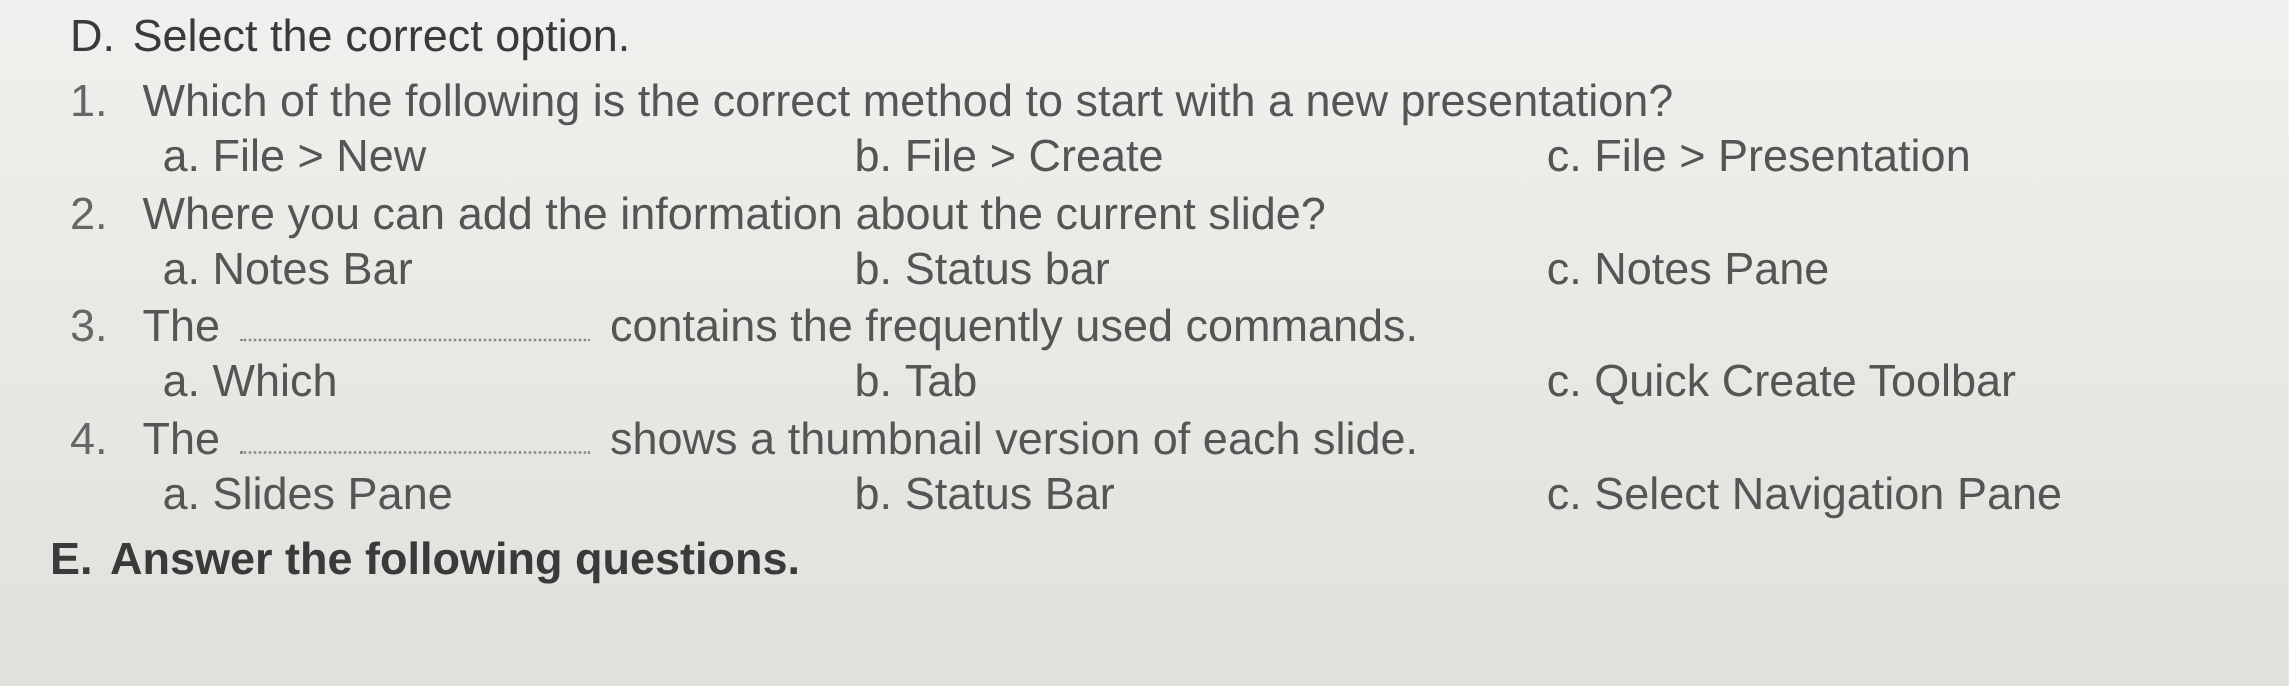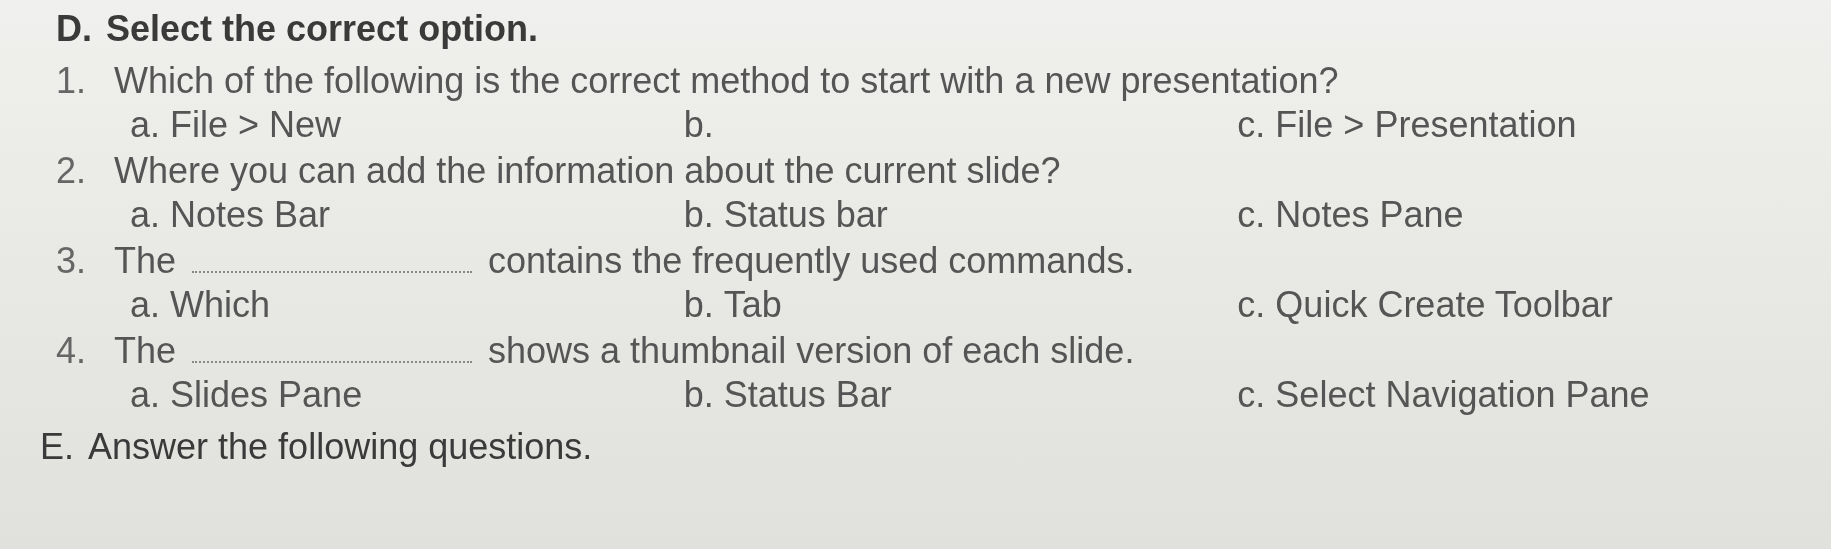--- a/index.html
+++ b/index.html
@@ -12,21 +12,21 @@
       height: 549px;
       background: linear-gradient(to bottom, #f0f0ee 0%, #e8e8e4 50%, #e0e0dc 100%);
       font-family: 'Comic Sans MS', 'Segoe UI', Arial, sans-serif;
       color: #4a4a4a;
       padding: 8px 40px 0 40px;
       overflow: hidden;
       position: relative;
     }
     .section-header {
       font-size: 36px;
-      font-weight: bold;
+      font-weight: normal;
       color: #3a3a3a;
       margin-bottom: 10px;
       padding-left: 16px;
     }
     .section-letter {
       display: inline-block;
       margin-right: 14px;
     }
     .question-block {
       margin-bottom: 4px;
@@ -67,21 +67,21 @@
     .blank {
       display: inline-block;
       border-bottom: 2px dotted #888;
       width: 280px;
       margin: 0 6px;
       vertical-align: baseline;
       height: 8px;
     }
     .footer-header {
       font-size: 36px;
-      font-weight: normal;
+      font-weight: bold;
       color: #3a3a3a;
       margin-top: 10px;
       padding-left: 0px;
     }
     .footer-letter {
       display: inline-block;
       margin-right: 14px;
     }
     
   </style>
@@ -97,20 +97,21 @@
     <span class="qnum">1.</span>
     <span class="qtext">Which of the following is the correct method to start with a new presentation?</span>
   </div>
   <div class="options-line">
     <div class="option">
       <span class="option-letter">a.</span>
       <span class="option-text">File &gt; New</span>
     </div>
     <div class="option">
       <span class="option-letter">b.</span>
+      <span class="option-text">File &gt; Create</span>
     </div>
     <div class="option">
       <span class="option-letter">c.</span>
       <span class="option-text">File &gt; Presentation</span>
     </div>
   </div>
 </div>
 
 <div class="question-block">
   <div class="question-line">

